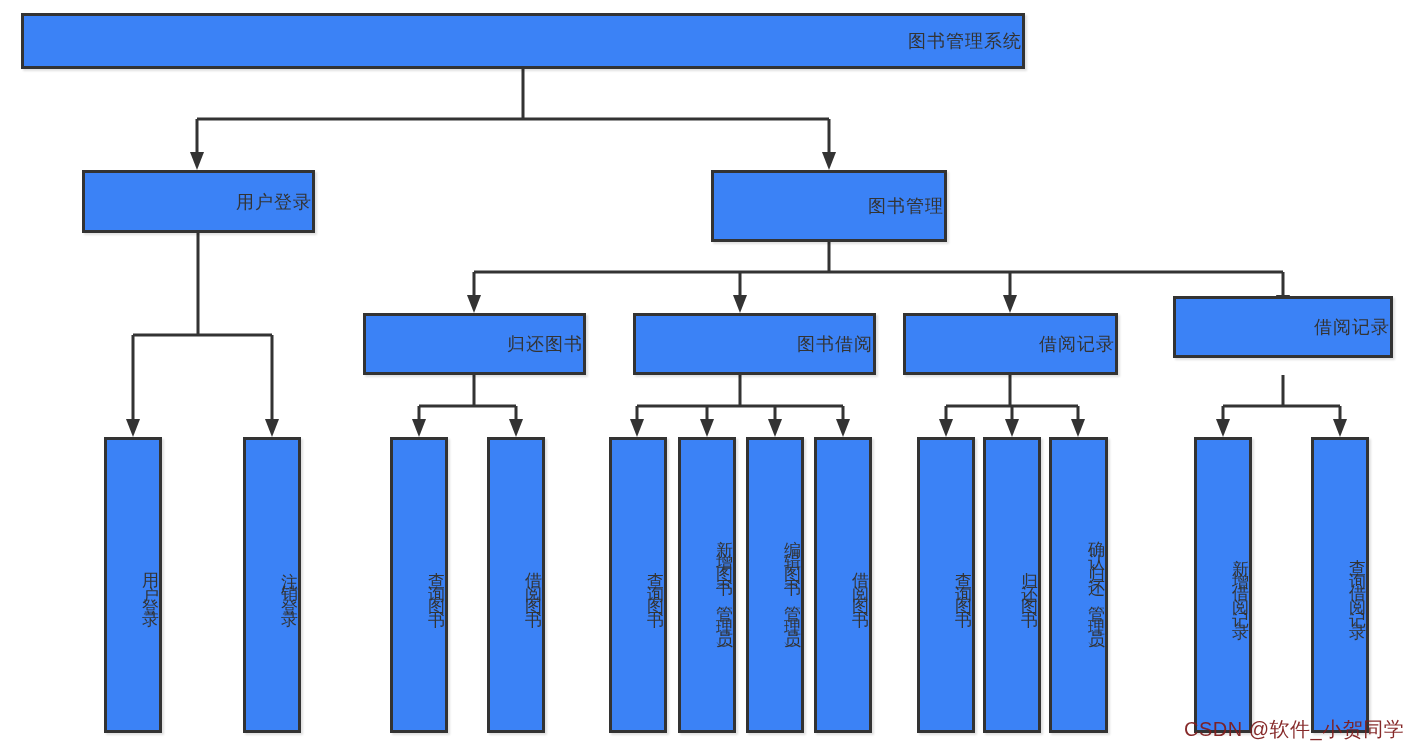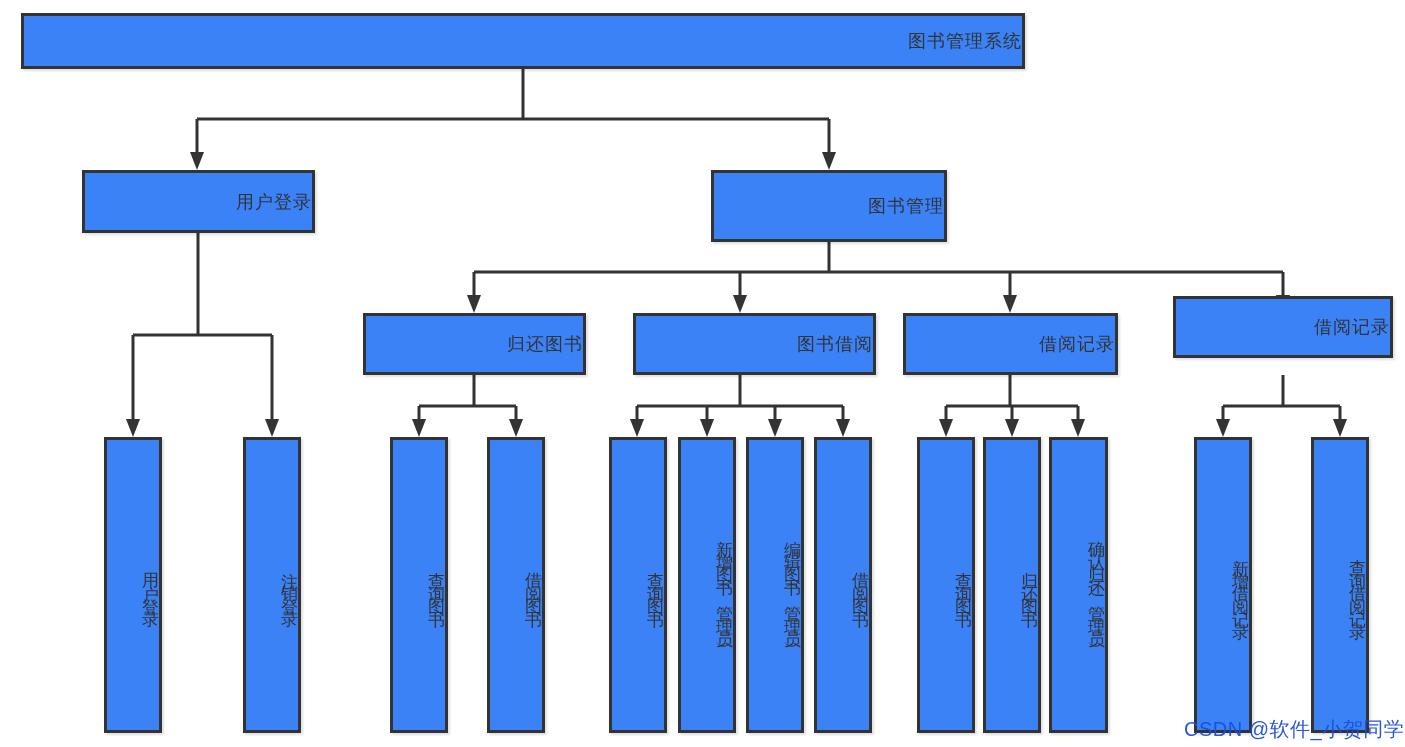--- a/index.html
+++ b/index.html
@@ -50,21 +50,21 @@
     line-height: 1.1;
     color: #333333;
     white-space: nowrap;
   }
   .watermark {
     position: absolute;
     left: 1184px;
     top: 716px;
     z-index: 5;
     font-size: 20px;
-    color: #1d4ed8;
+    color: #7f1d1d;
     opacity: 0.95;
     white-space: nowrap;
     letter-spacing: 0.5px;
   }
 </style>
 </head>
 <body>
 
 <svg id="connectors" width="1405" height="747">
   <g stroke="#333333" stroke-width="3" fill="none">

